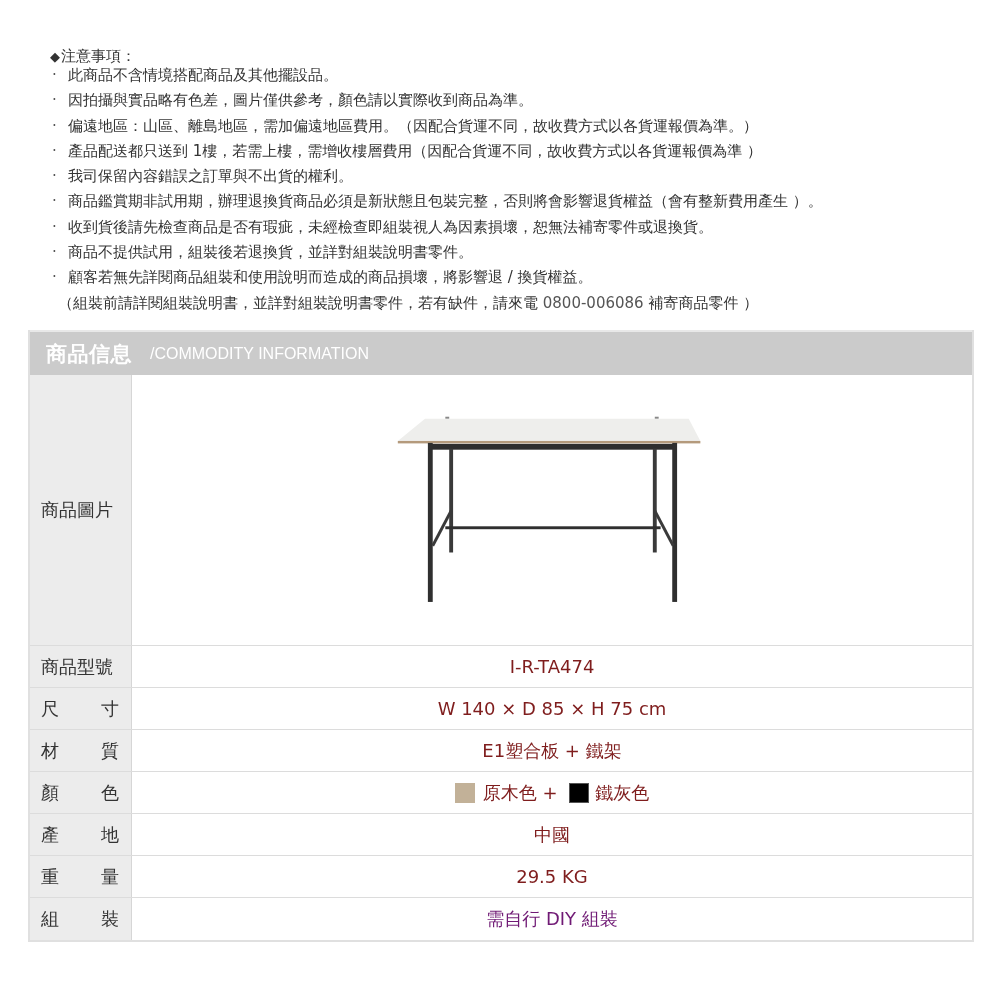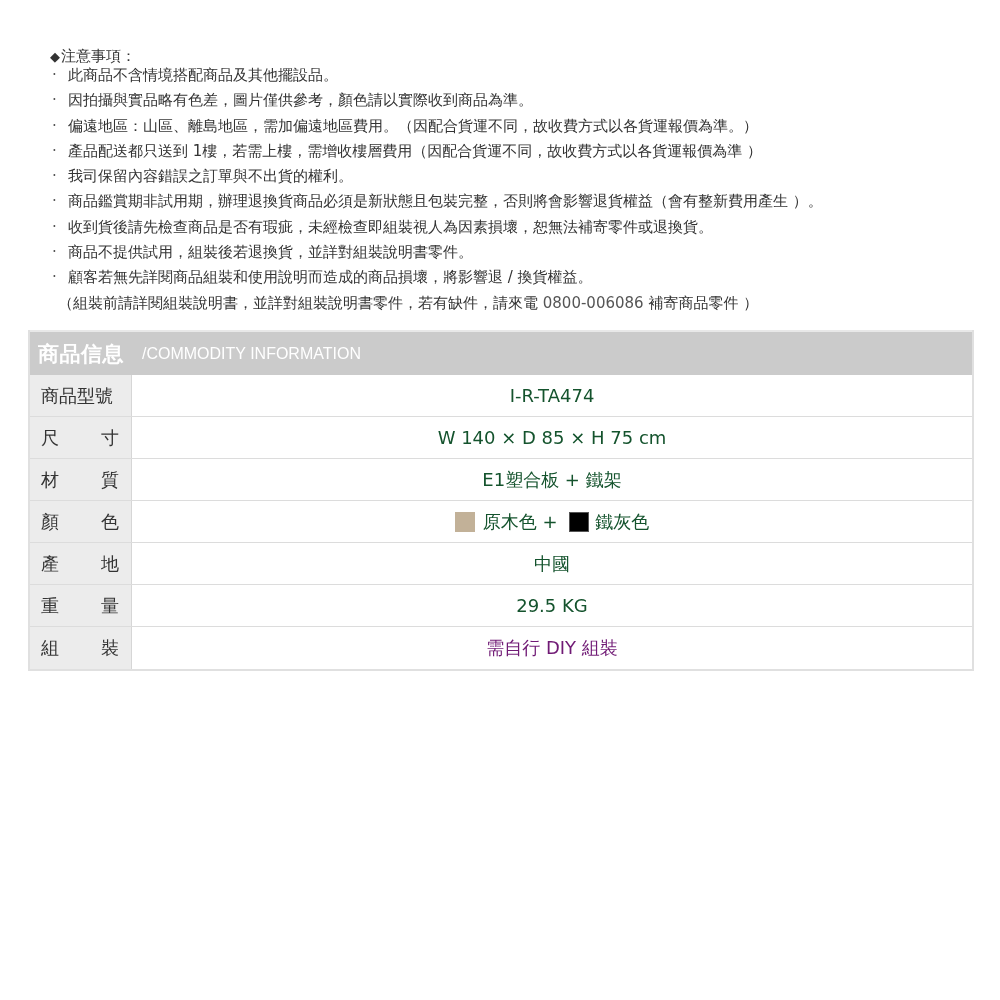--- a/index.html
+++ b/index.html
@@ -8,30 +8,30 @@
 
   .notes { position: absolute; left: 50px; top: 38px; width: 940px; }
   .notes .title { font-size: 15px; line-height: 36px; color: #333; height: 25px; white-space: nowrap; }
   .notes .title .diamond { font-size: 13px; margin-right: 1px; }
   .notes .item { font-size: 15px; line-height: 25.3px; height: 25.3px; color: #333; white-space: nowrap; position: relative; padding-left: 18px; }
   .notes .item .bullet { position: absolute; left: 2px; top: 0; color: #555; }
   .notes .extra { font-size: 15px; line-height: 25.3px; height: 25.3px; color: #333; white-space: nowrap; padding-left: 8px; }
   .notes .extra .phone { font-size: 15px; color: #555; }
 
   .spec { position: absolute; left: 28px; top: 330px; width: 946px; border: 2px solid #e0e0e0; border-top: 0; box-sizing: border-box; }
-  .spec-header { height: 45px; background: #cbcbcb; display: flex; align-items: center; padding-left: 8px; border-top: 2px solid #e8e8e8; box-sizing: border-box; }
+  .spec-header { height: 45px; background: #cbcbcb; display: flex; align-items: center; padding-left: 16px; border-top: 2px solid #e8e8e8; box-sizing: border-box; }
   .spec-header .zh { font-size: 21px; font-weight: bold; color: #ffffff; letter-spacing: 0.5px; }
   .spec-header .en { font-size: 16px; color: #ffffff; margin-left: 18px; font-family: "Liberation Sans", sans-serif; }
 
   .row { display: flex; border-bottom: 1.5px solid #dcdcdc; box-sizing: border-box; }
   .row:last-child { border-bottom: 0; }
   .row .label { width: 102px; background: #ececec; border-right: 1.5px solid #d6d6d6; box-sizing: border-box;
                 display: flex; align-items: center; padding-left: 11px; font-size: 18px; color: #333; }
   .row .label.spread { justify-content: space-between; padding-right: 12px; }
-  .row .value { flex: 1; display: flex; align-items: center; justify-content: center; font-size: 18px; color: #14532d; }
+  .row .value { flex: 1; display: flex; align-items: center; justify-content: center; font-size: 18px; color: #7f1d1d; }
   .row.image-row { height: 271px; }
   .row.spec-row { height: 42px; }
   .value.accent { color: #701a75; }
 
   .swatch { display: inline-block; width: 20px; height: 20px; vertical-align: middle; margin: 0 8px 0 0; }
   .swatch.wood { background: #c2b198; }
   .swatch.iron { background: #000; border: 1px solid #555; box-sizing: border-box; margin-left: 6px; margin-right: 6px; }
 
   .product-img { width: 320px; height: 210px; position: relative; margin-top: -12px; }
 </style>
@@ -53,20 +53,46 @@
   <div class="item"><span class="bullet">·</span><span>顧客若無先詳閱商品組裝和使用說明而造成的商品損壞，將影響退 / 換貨權益。</span></div>
   <div class="extra"><span>（組裝前請詳閱組裝說明書，並詳對組裝說明書零件，若有缺件，請來電 </span><span class="phone">0800-006086</span><span> 補寄商品零件 ）</span></div>
 </div>
 
 <div class="spec">
   <div class="spec-header">
     <span class="zh">商品信息</span>
     <span class="en">/COMMODITY INFORMATION</span>
   </div>
 
+  <div class="row image-row">
+    <div class="label">
+        <span>商品圖片</span>
+      </div>
+    <div class="value">
+      <svg class="product-img" viewBox="0 0 330 210" width="330" height="210">
+
+        <polygon points="34,17 306,17 318,40 6,40" fill="#eeeeec"></polygon>
+        <rect x="6" y="40" width="312" height="2.5" fill="#b49a7c"></rect>
+        <rect x="55" y="15" width="4" height="2" fill="#888"></rect>
+        <rect x="271" y="15" width="4" height="2" fill="#888"></rect>
+
+        <rect x="40" y="43" width="250" height="6" fill="#2e2e2e"></rect>
+
+        <rect x="37" y="42" width="5" height="164" fill="#2f2f2f"></rect>
+        <rect x="289" y="42" width="5" height="164" fill="#2f2f2f"></rect>
+
+        <rect x="59" y="48" width="4" height="107" fill="#3a3a3a"></rect>
+        <rect x="269" y="48" width="4" height="107" fill="#3a3a3a"></rect>
+
+        <rect x="55" y="128" width="222" height="3" fill="#2f2f2f"></rect>
+        <line x1="61" y1="112" x2="42" y2="148" stroke="#3a3a3a" stroke-width="3"></line>
+        <line x1="271" y1="112" x2="290" y2="148" stroke="#3a3a3a" stroke-width="3"></line>
+      </svg>
+    </div>
+  </div>
 
   <div class="row spec-row">
     <div class="label">
         <span>商品型號</span>
       </div>
     <div class="value">I-R-TA474</div>
   </div>
   <div class="row spec-row">
     <div class="label spread">
         <span>尺</span>

